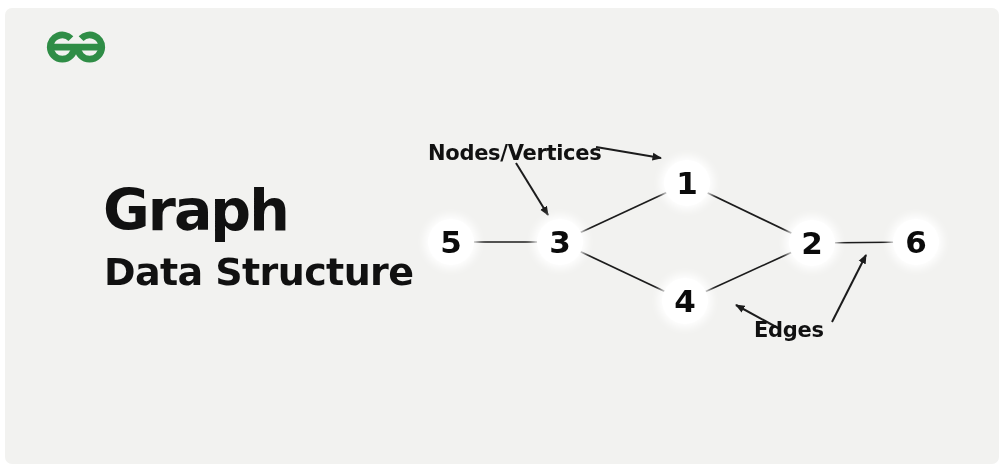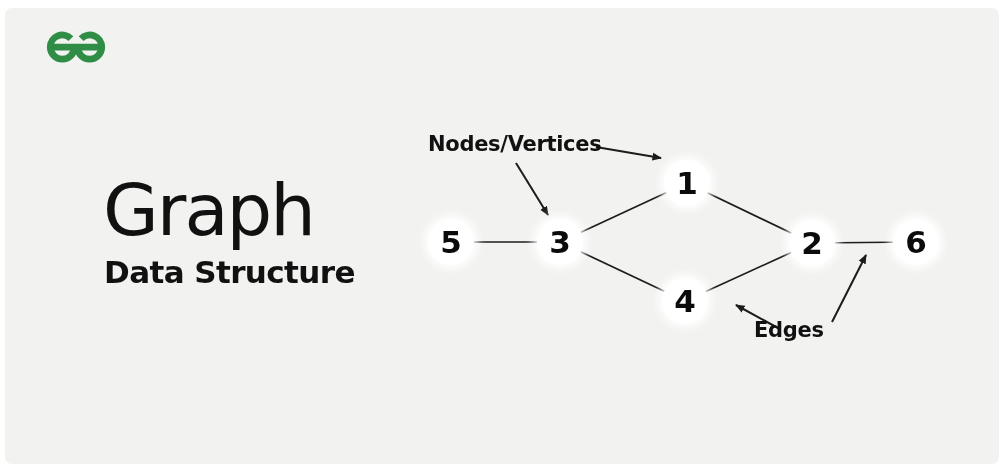--- a/index.html
+++ b/index.html
@@ -33,29 +33,29 @@
     height: 37px;
   }
   .title-block {
     position: absolute;
     left: 103px;
     top: 172px;
     color: var(--ink, #111111);
   }
   .title-heading {
     margin: 0;
-    font-size: 72px;
+    font-size: 57px;
     line-height: 76px;
-    font-weight: 400;
+    font-weight: 700;
     letter-spacing: -2px;
     color: var(--ink, #111111);
   }
   .title-subheading {
     margin: 9px 0 0 1px;
-    font-size: 31px;
+    font-size: 38px;
     line-height: 31px;
     font-weight: 800;
     letter-spacing: -0.6px;
     color: var(--ink, #111111);
   }
   .diagram-svg {
     position: absolute;
     left: 0;
     top: 0;
     width: 1001px;
@@ -88,21 +88,21 @@
     line-height: 1;
   }
   .annotation-label {
     position: absolute;
     font-size: 21px;
     font-weight: 800;
     letter-spacing: -0.3px;
     color: var(--ink, #111111);
     white-space: nowrap;
   }
-  .label-nodes { left: 428px; top: 132px; }
+  .label-nodes { left: 428px; top: 141px; }
   .label-edges { left: 754px; top: 318px; }
 </style>
 </head>
 <body>
 
 <div class="stage">
 
   <div class="panel"></div>
 
   <svg class="logo" viewBox="0 0 122 70" aria-hidden="true">

